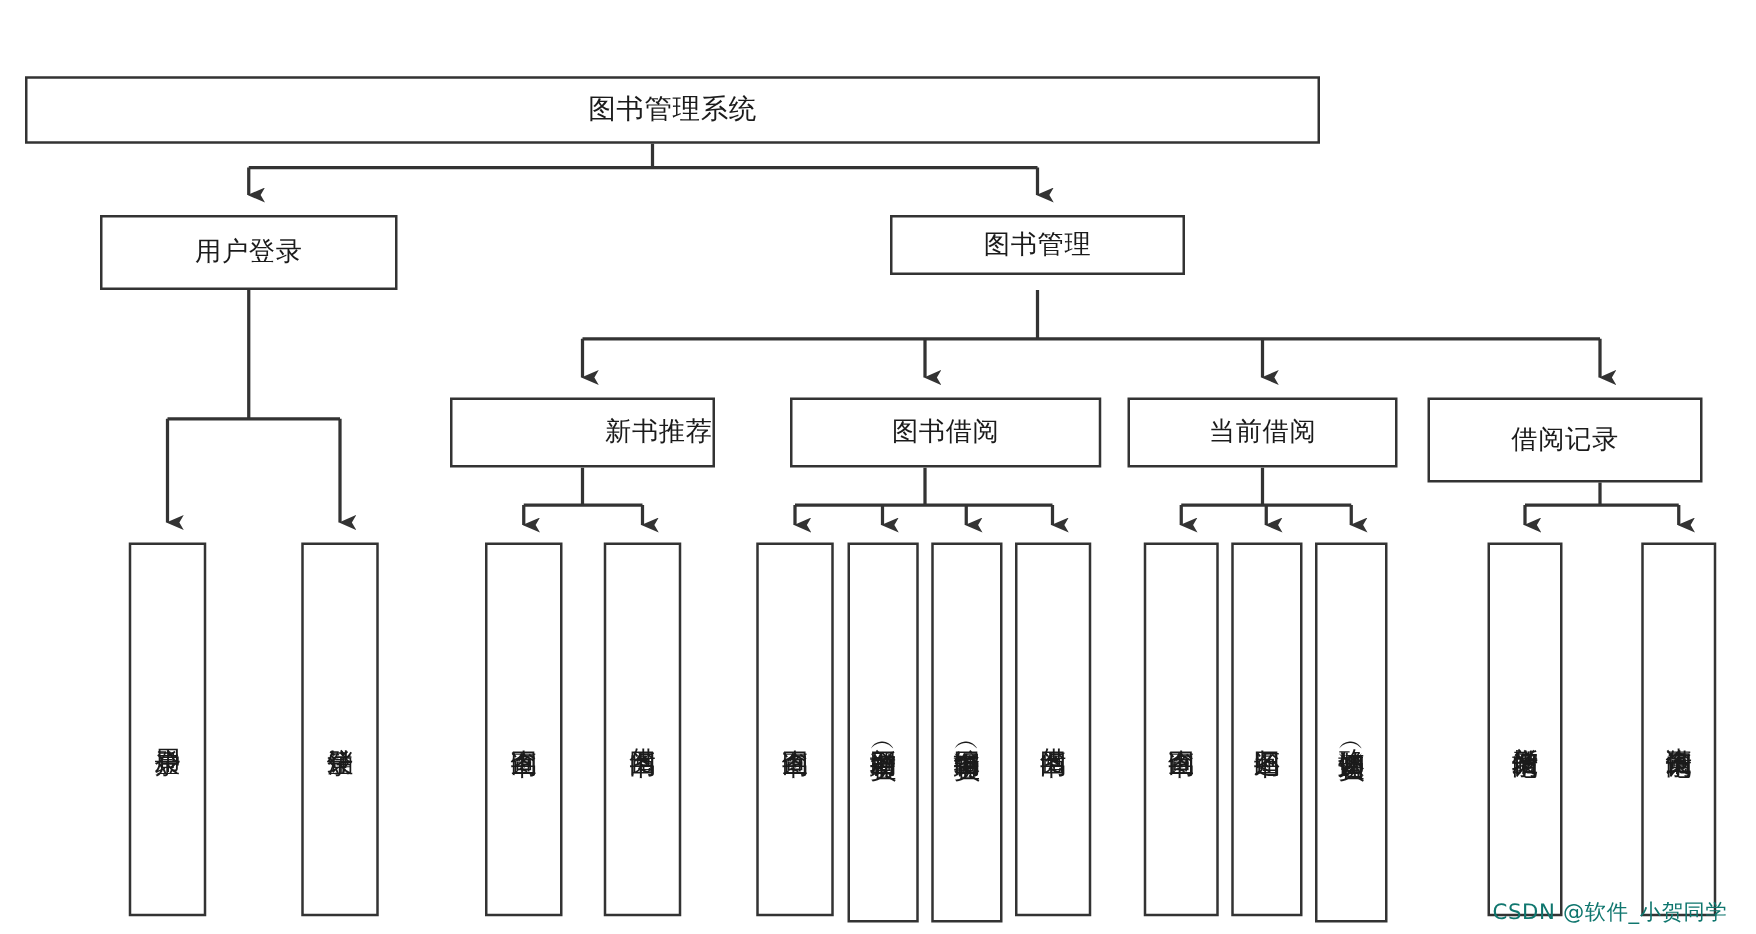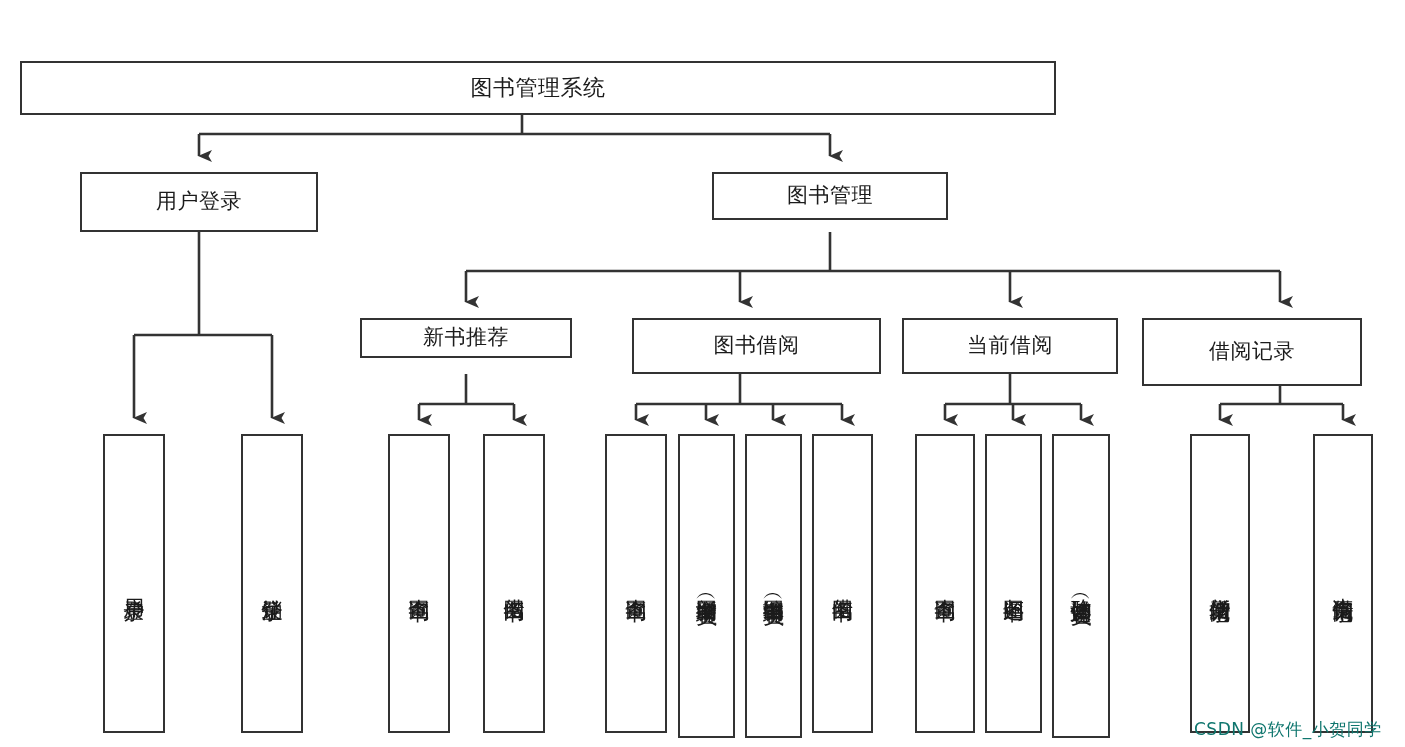--- a/index.html
+++ b/index.html
@@ -130,21 +130,21 @@
     <span>图书管理系统</span>
   </div>
 
   <div class="node node-h" style="left:80px; top:172px; width:238px; height:60px;">
     <span>用户登录</span>
   </div>
   <div class="node node-h" style="left:712px; top:172px; width:236px; height:48px;">
     <span>图书管理</span>
   </div>
 
-  <div class="node node-h" style="left:360px; top:318px; width:212px; height:40px;">
+  <div class="node node-h" style="left:360px; top:318px; width:212px; height:56px;justify-content:flex-end;">
     <span>新书推荐</span>
   </div>
   <div class="node node-h" style="left:632px; top:318px; width:249px; height:56px;">
     <span>图书借阅</span>
   </div>
   <div class="node node-h" style="left:902px; top:318px; width:216px; height:56px;">
     <span>当前借阅</span>
   </div>
   <div class="node node-h" style="left:1142px; top:318px; width:220px; height:68px;">
     <span>借阅记录</span>

